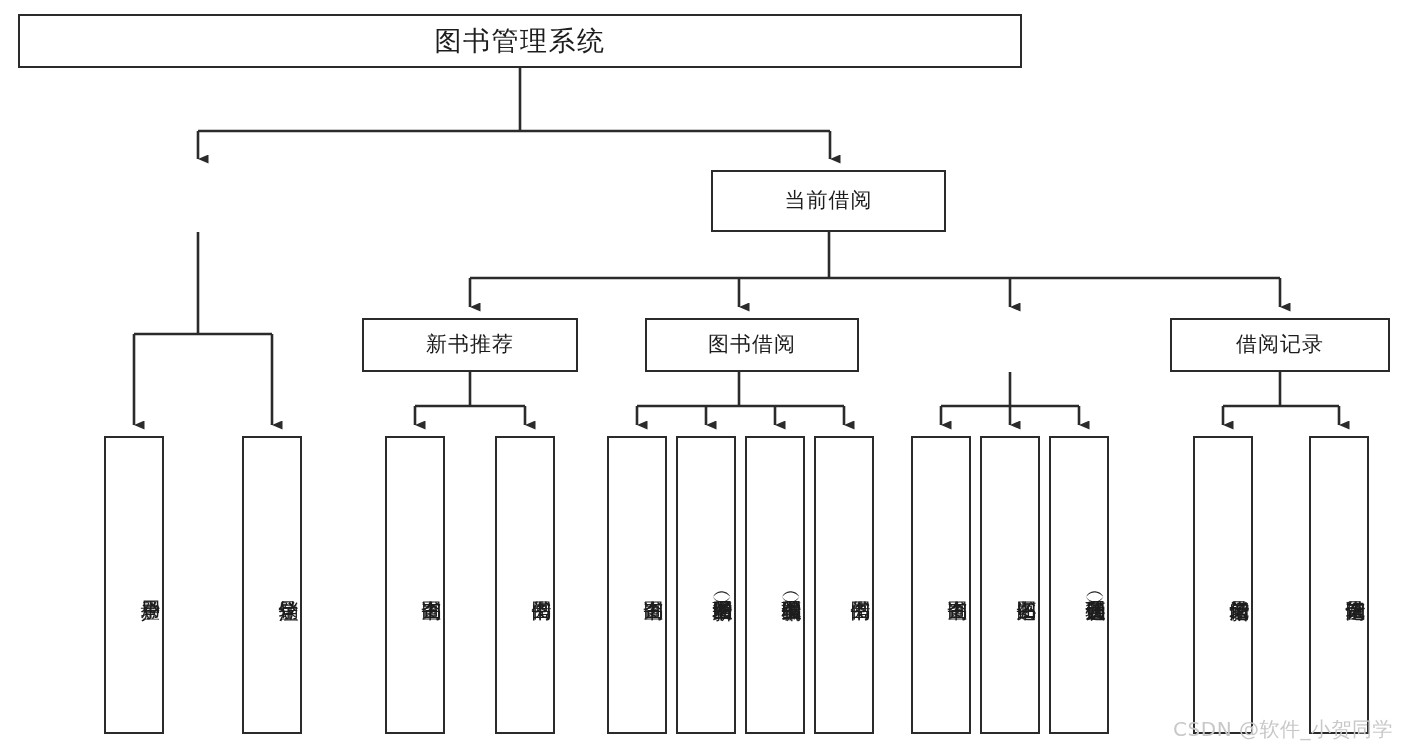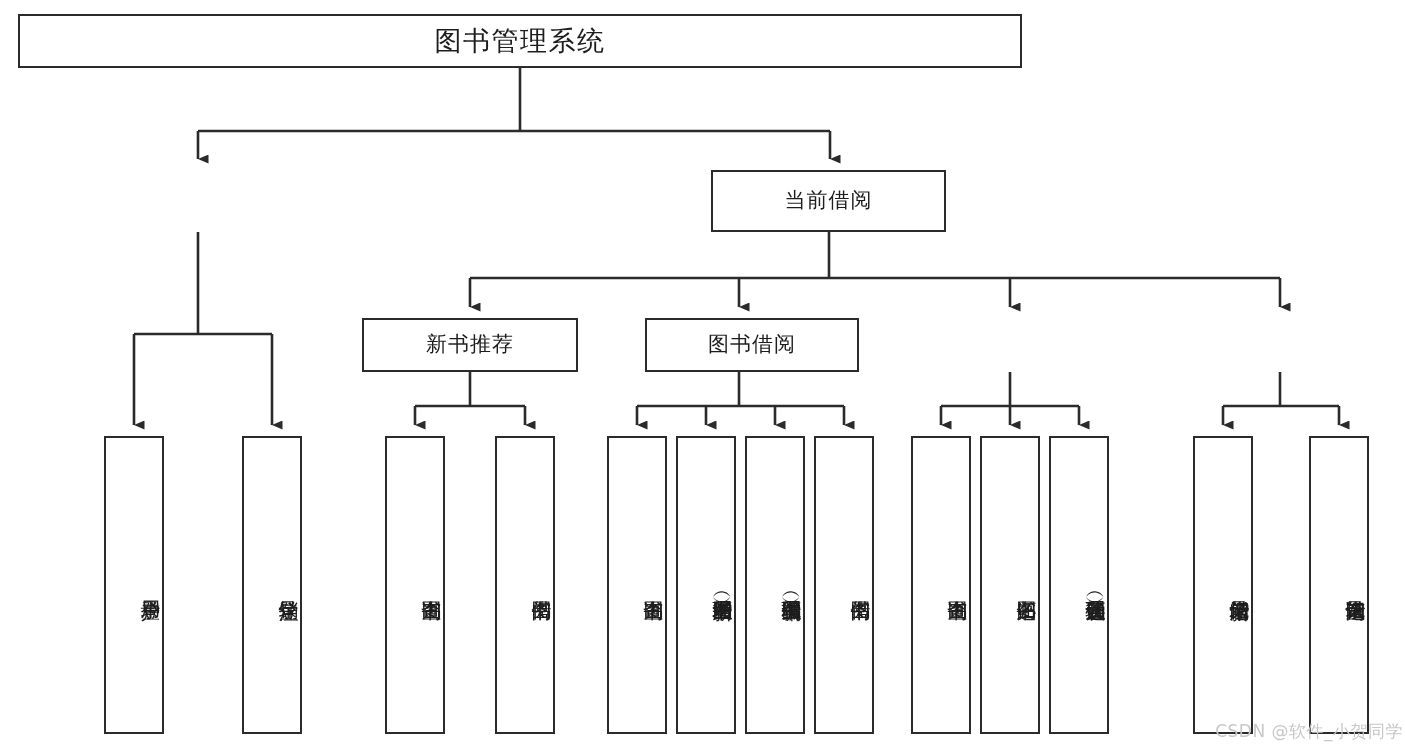--- a/index.html
+++ b/index.html
@@ -29,22 +29,22 @@
     align-items:flex-start;justify-content:center;
   }
   .node-label{display:block;}
   .vert .node-label{
     writing-mode:vertical-rl;text-orientation:upright;
     white-space:normal;text-align:center;
   }
 
   
   #watermark{
-    position:absolute;right:2px;bottom:4px;
-    font-size:17px;color:#c8c8c8;
+    position:absolute;right:12px;bottom:4px;
+    font-size:20px;color:#c8c8c8;
     letter-spacing:0.5px;white-space:nowrap;
     pointer-events:none;user-select:none;
   }
 </style>
 </head>
 <body>
 
 <div id="diagram-root">
 
   <svg id="diagram-svg" viewBox="0 0 1405 747" xmlns="http://www.w3.org/2000/svg">
@@ -109,20 +109,23 @@
 
   <div class="node-box horiz" style="left:362px;top:318px;width:216px;height:54px;">
     <span class="node-label">新书推荐</span>
   </div>
 
   <div class="node-box horiz" style="left:632px;top:318px;width:214px;height:54px;margin-left:13px;">
     <span class="node-label">图书借阅</span>
   </div>
 
 
+  <div class="node-box horiz" style="left:1170px;top:318px;width:220px;height:54px;">
+    <span class="node-label">借阅记录</span>
+  </div>
 
   <div class="node-box vert" style="left:104px;top:436px;width:60px;height:298px;">
     <span class="node-label">用户登录</span>
   </div>
 
   <div class="node-box vert" style="left:242px;top:436px;width:60px;height:298px;">
     <span class="node-label">注销登录</span>
   </div>
 
   <div class="node-box vert" style="left:385px;top:436px;width:60px;height:298px;">

